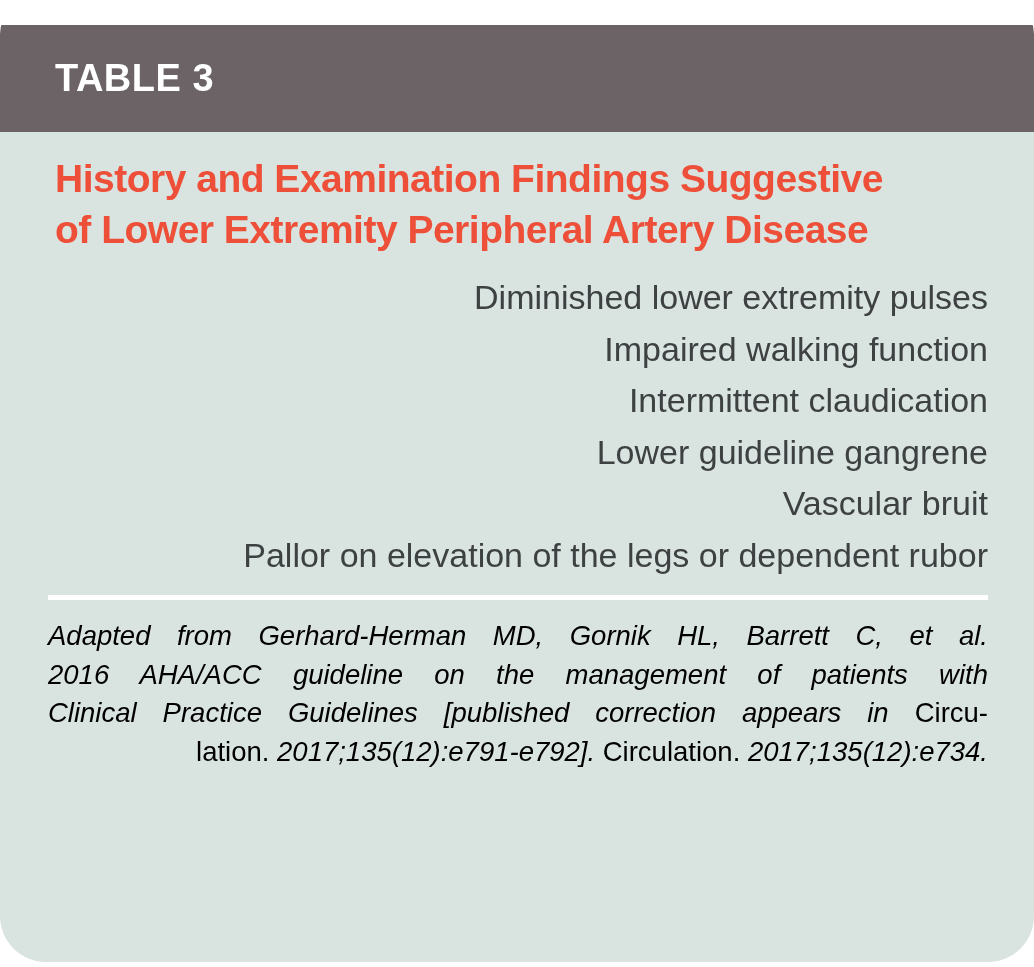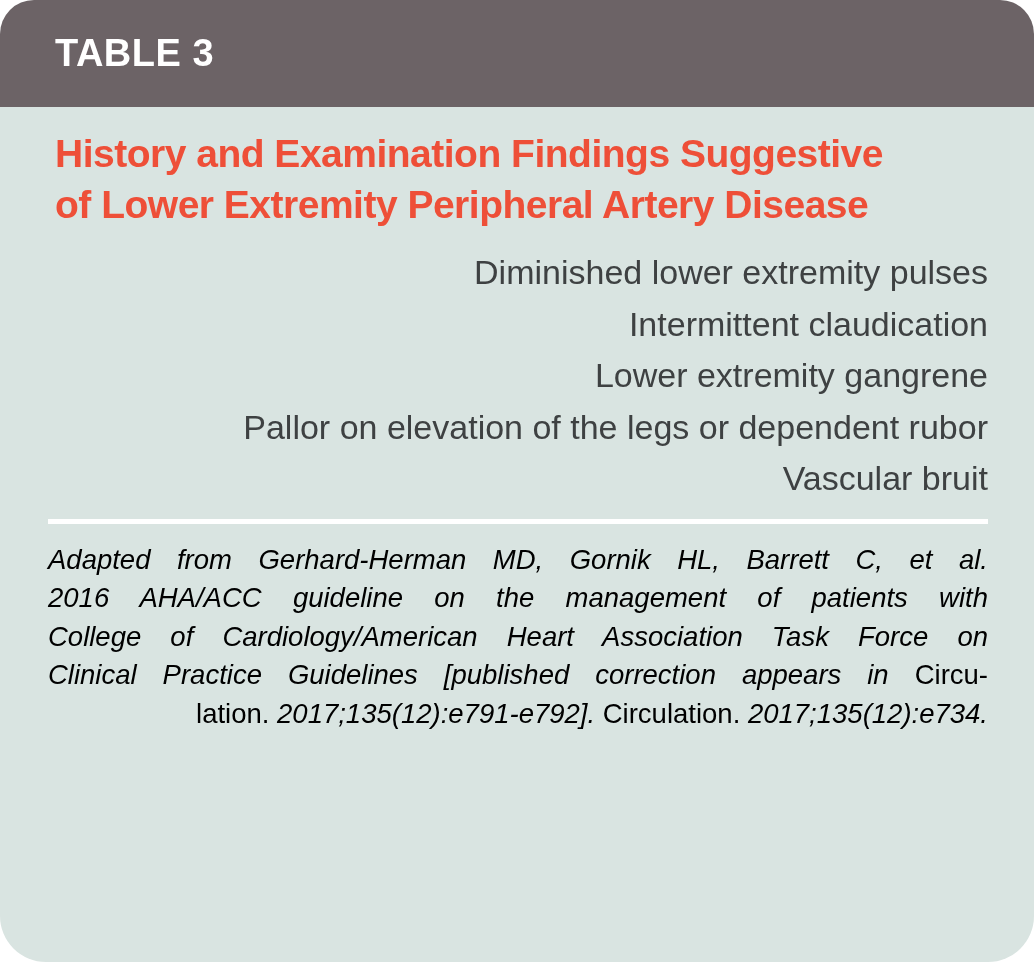--- a/index.html
+++ b/index.html
@@ -25,20 +25,21 @@
     flex-direction: column;
   }
   .table-header {
     height: 107px;
     background: #6c6366;
     display: flex;
     align-items: center;
     padding-left: 55px;
     box-sizing: border-box;
     flex: 0 0 auto;
+    margin-top: 25px;
   }
   .table-label {
     color: #ffffff;
     font-size: 38px;
     font-weight: bold;
     letter-spacing: 0.5px;
   }
   .table-body {
     flex: 1 1 auto;
     background: #d9e4e1;
@@ -106,37 +107,35 @@
 
     <div class="table-body">
 
       <h1 class="table-title">
         <div class="title-line">History and Examination Findings Suggestive</div>
         <div class="title-line">of Lower Extremity Peripheral Artery Disease</div>
       </h1>
 
       <ul class="findings">
         <li>Diminished lower extremity pulses</li>
+        <li>Impaired walking function</li>
         <li>Intermittent claudication</li>
-        <li>Lower extremity gangrene</li>
+        <li>Lower guideline gangrene</li>
+        <li>Vascular bruit</li>
         <li>Pallor on elevation of the legs or dependent rubor</li>
-        <li>Vascular bruit</li>
       </ul>
 
       <hr class="divider-line">
 
       <div class="citation">
         <div class="cit-line">
           <span class="it">Adapted from Gerhard-Herman MD, Gornik HL, Barrett C, et al.</span>
         </div>
         <div class="cit-line">
           <span class="it">2016 AHA/ACC guideline on the management of patients with</span>
-        </div>
-        <div class="cit-line">
-          <span class="it">College of Cardiology/American Heart Association Task Force on</span>
         </div>
         <div class="cit-line">
           <span class="it">Clinical Practice Guidelines [published correction appears in </span><span class="rm">Circu-</span>
         </div>
         <div class="cit-line last">
           <span class="rm">lation. </span><span class="it">2017;135(12):e791-e792]. </span><span class="rm">Circulation. </span><span class="it">2017;135(12):e734.</span>
         </div>
       </div>
 
     </div>

